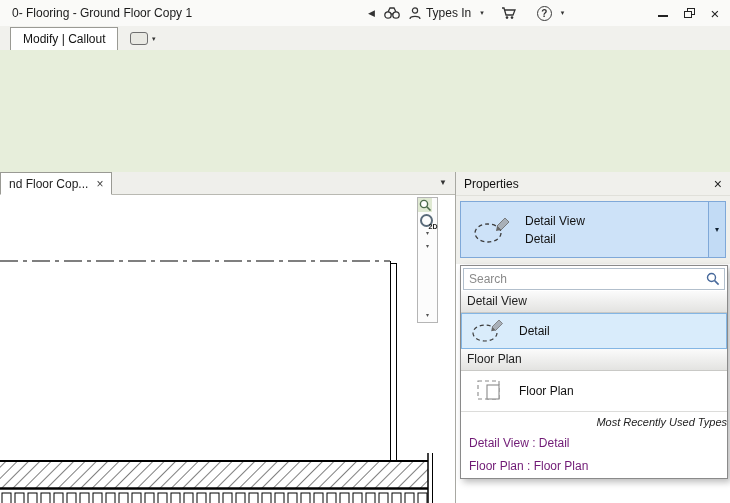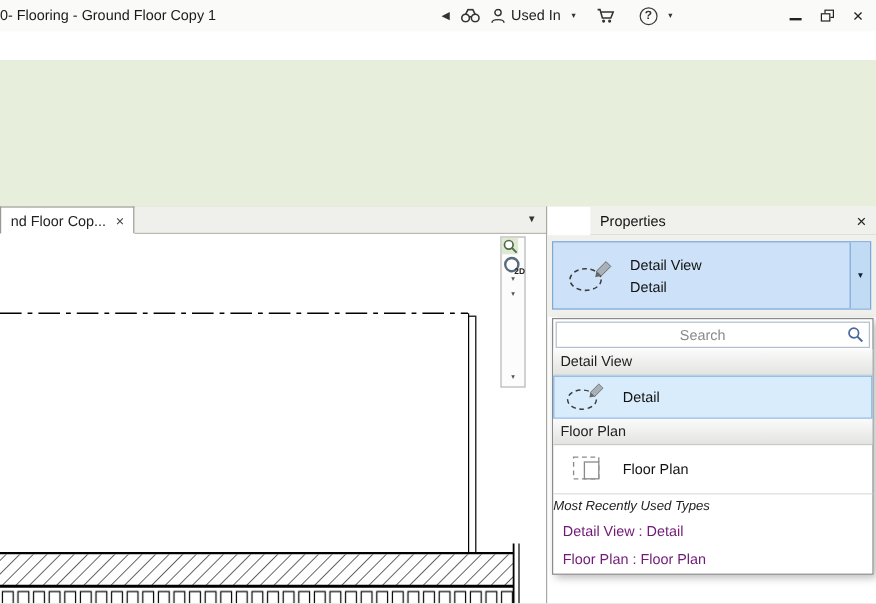--- a/index.html
+++ b/index.html
@@ -2,21 +2,21 @@
 <html><head>
 <meta charset="utf-8">
 <style>
   html,body{margin:0;padding:0;background:#d8d8d8;}
   #app{position:relative;width:730px;height:503px;background:#fff;overflow:hidden;
        font-family:"Liberation Sans", sans-serif; -webkit-font-smoothing:antialiased;}
 
   
   .titlebar{position:absolute;top:0;left:0;right:0;height:26px;background:#fafaf8;
             display:flex;align-items:center;}
-  .tb-title{font-size:12px;color:#1a1a1a;padding-left:0;white-space:nowrap;}
+  .tb-title{font-size:12px;color:#1a1a1a;padding-left:12px;white-space:nowrap;}
   .tb-center{position:absolute;left:368px;top:0;height:26px;display:flex;align-items:center;gap:9px;}
   .tb-btn{display:flex;align-items:center;color:#333;}
   .tb-arrow{font-size:9px;color:#333;}
   .caret{font-size:7px;color:#333;}
   .tb-signin{display:flex;align-items:center;gap:5px;font-size:12px;color:#222;}
   .help-circle{width:15px;height:15px;border:1.5px solid #3b3b3b;border-radius:50%;
                font-size:10px;font-weight:bold;display:flex;align-items:center;
                justify-content:center;color:#333;box-sizing:border-box;}
   .tb-win{position:absolute;right:2px;top:0;height:26px;display:flex;align-items:center;}
   .win-btn{width:26px;height:22px;display:flex;align-items:center;justify-content:center;
@@ -60,47 +60,47 @@
   .wheel-ring{position:absolute;left:0;top:2px;width:9px;height:9px;border:2px solid #5a6b7a;border-radius:50%;}
   .wheel-lbl{position:absolute;right:-2px;bottom:-2px;font-size:7px;font-weight:bold;color:#222;}
   .nb-caret{font-size:6px;color:#555;margin-top:2px;line-height:7px;}
   .nb-zoom{margin-top:4px;line-height:0;}
   .nb-bottom{margin-top:auto;margin-bottom:2px;}
 
   
   .props{position:absolute;top:172px;left:455px;width:275px;height:331px;background:#fff;
          border-left:1px solid #a8a8a2;box-sizing:border-box;}
   .props-header{height:23px;background:#f0f0ec;display:flex;align-items:center;
-                padding:0 8px;font-size:12px;color:#111;border-bottom:1px solid #e0e0da;margin-left:36px;}
+                padding:0 8px;font-size:12px;color:#111;border-bottom:1px solid #e0e0da;}
   .pclose{margin-left:auto;font-size:14px;color:#222;line-height:14px;}
   .selector-zone{height:68px;background:#f0f0ec;padding:5px 4px 0 4px;box-sizing:border-box;}
   .type-selector{height:57px;background:#cde2f8;border:1px solid #7fa8d8;display:flex;
                  align-items:center;position:relative;box-sizing:border-box;}
   .ts-icon{width:64px;display:flex;justify-content:center;line-height:0;}
   .ts-text{display:flex;flex-direction:column;gap:4px;font-size:12px;color:#111;}
   .ts-arrow{position:absolute;right:0;top:0;bottom:0;width:16px;border-left:1px solid #7fa8d8;
             display:flex;align-items:center;justify-content:center;font-size:8px;color:#123;
             background:#c2dbf5;}
 
   
   .type-dropdown{position:absolute;left:4px;top:93px;width:266px;background:#fff;
                  border:1px solid #8a8a8a;box-shadow:3px 3px 7px rgba(0,0,0,.28);z-index:10;}
   .search-row{position:relative;padding:2px 2px 1px 2px;}
   .search-row input{width:100%;box-sizing:border-box;height:22px;border:1px solid #b2bfcc;
-                    font-size:12px;padding:0 22px 0 5px;font-family:inherit;color:#333;outline:none;text-align:center;}
+                    font-size:12px;padding:0 22px 0 5px;font-family:inherit;color:#333;outline:none;}
   .search-row input::placeholder{color:#8a8a8a;}
   .search-icon{position:absolute;right:7px;top:6px;line-height:0;}
   .group-hdr{height:21px;line-height:21px;background:linear-gradient(#fbfbfb,#e3e3e1);
              border-bottom:1px solid #c9c9c6;font-size:12px;padding-left:6px;color:#222;}
   .dd-item{display:flex;align-items:center;height:34px;font-size:12px;color:#111;gap:6px;
            padding-left:3px;border:1px solid transparent;box-sizing:content-box;}
   .dd-item.selected{background:#d9ecfb;border:1px solid #84b6e4;}
   .dd-item.tall{height:38px;}
   .dd-icon{width:48px;display:flex;justify-content:center;line-height:0;}
-  .mru-hdr{height:20px;line-height:20px;text-align:left;font-style:italic;font-size:11px;
+  .mru-hdr{height:20px;line-height:20px;text-align:right;font-style:italic;font-size:11px;
            color:#222;border-top:1px solid #dcdcda;}
   .mru-row{height:23px;line-height:23px;font-size:12px;padding-left:8px;color:#701a75;}
 </style>
 </head>
 <body>
 
 <div id="app">
 
   <div class="titlebar">
     <span class="tb-title">0- Flooring - Ground Floor Copy 1</span>
@@ -115,21 +115,21 @@
           <line x1="6.8" y1="7" x2="9.2" y2="7" stroke="#333" stroke-width="1.3"></line>
         </svg>
       </span>
       <span class="tb-signin">
         <span style="line-height:0;">
           <svg width="12" height="13" viewBox="0 0 12 13">
             <circle cx="6" cy="3.5" r="2.6" fill="none" stroke="#333" stroke-width="1.2"></circle>
             <path d="M1 12 C1 8.5 11 8.5 11 12" fill="none" stroke="#333" stroke-width="1.2"></path>
           </svg>
         </span>
-        <span>Used In</span>
+        <span>Types In</span>
       </span>
       <span class="caret">▾</span>
       <span class="tb-btn" style="margin-left:8px;">
         <svg width="15" height="14" viewBox="0 0 15 14">
           <path d="M1 2 L3 2 L5 9 L12 9 L14 4 L4 4" fill="none" stroke="#333" stroke-width="1.3"></path>
           <circle cx="6" cy="11.6" r="1.3" fill="#333"></circle>
           <circle cx="11" cy="11.6" r="1.3" fill="#333"></circle>
         </svg>
       </span>
       <span class="help-circle" style="margin-left:12px;">?</span>
@@ -140,20 +140,29 @@
       <span class="win-btn">
           <span class="min-glyph"></span>
         </span>
       <span class="win-btn">
           <span class="restore-glyph"></span>
         </span>
       <span class="win-btn">×</span>
     </div>
   </div>
 
+  <div class="ribbon-tabs">
+    <div class="rtab">
+      <span>Modify | Callout</span>
+    </div>
+    <div class="rtab-tool">
+      <span class="mini-rect"></span>
+      <span class="caret">▾</span>
+    </div>
+  </div>
 
   <div class="ribbon-body"></div>
 
   <div class="left-col">
     <div class="viewtab-bar">
       <div class="vtab active">
         <span>nd Floor Cop...</span>
         <span class="vclose">×</span>
       </div>
       <span class="vtab-menu">▼</span>

